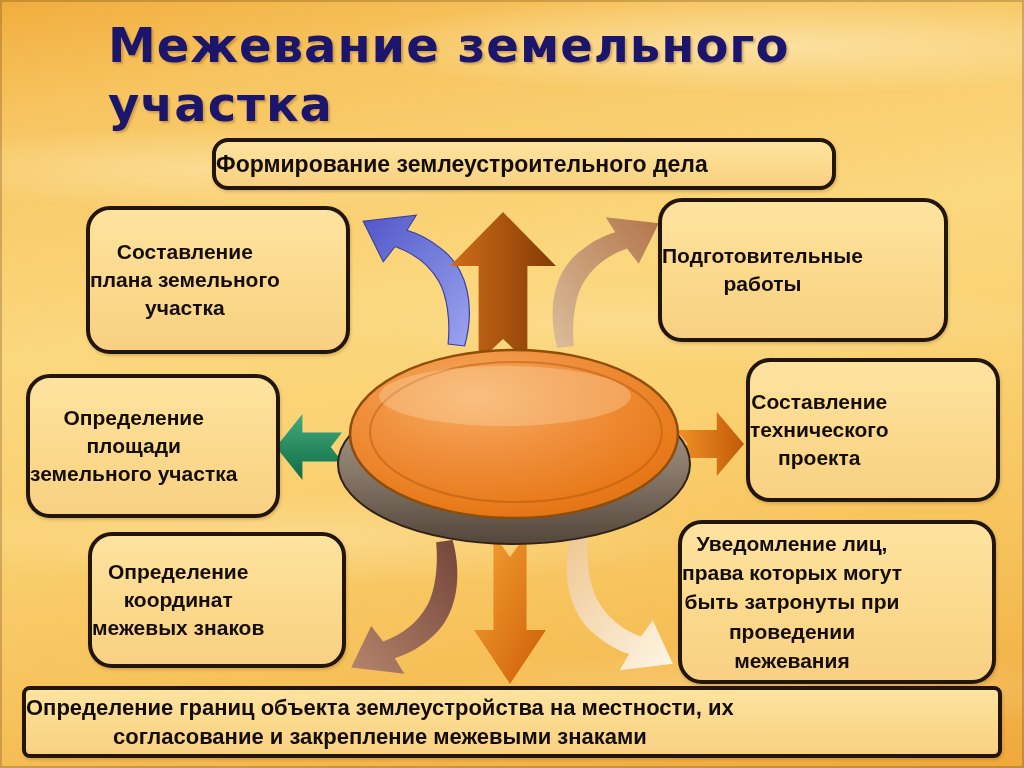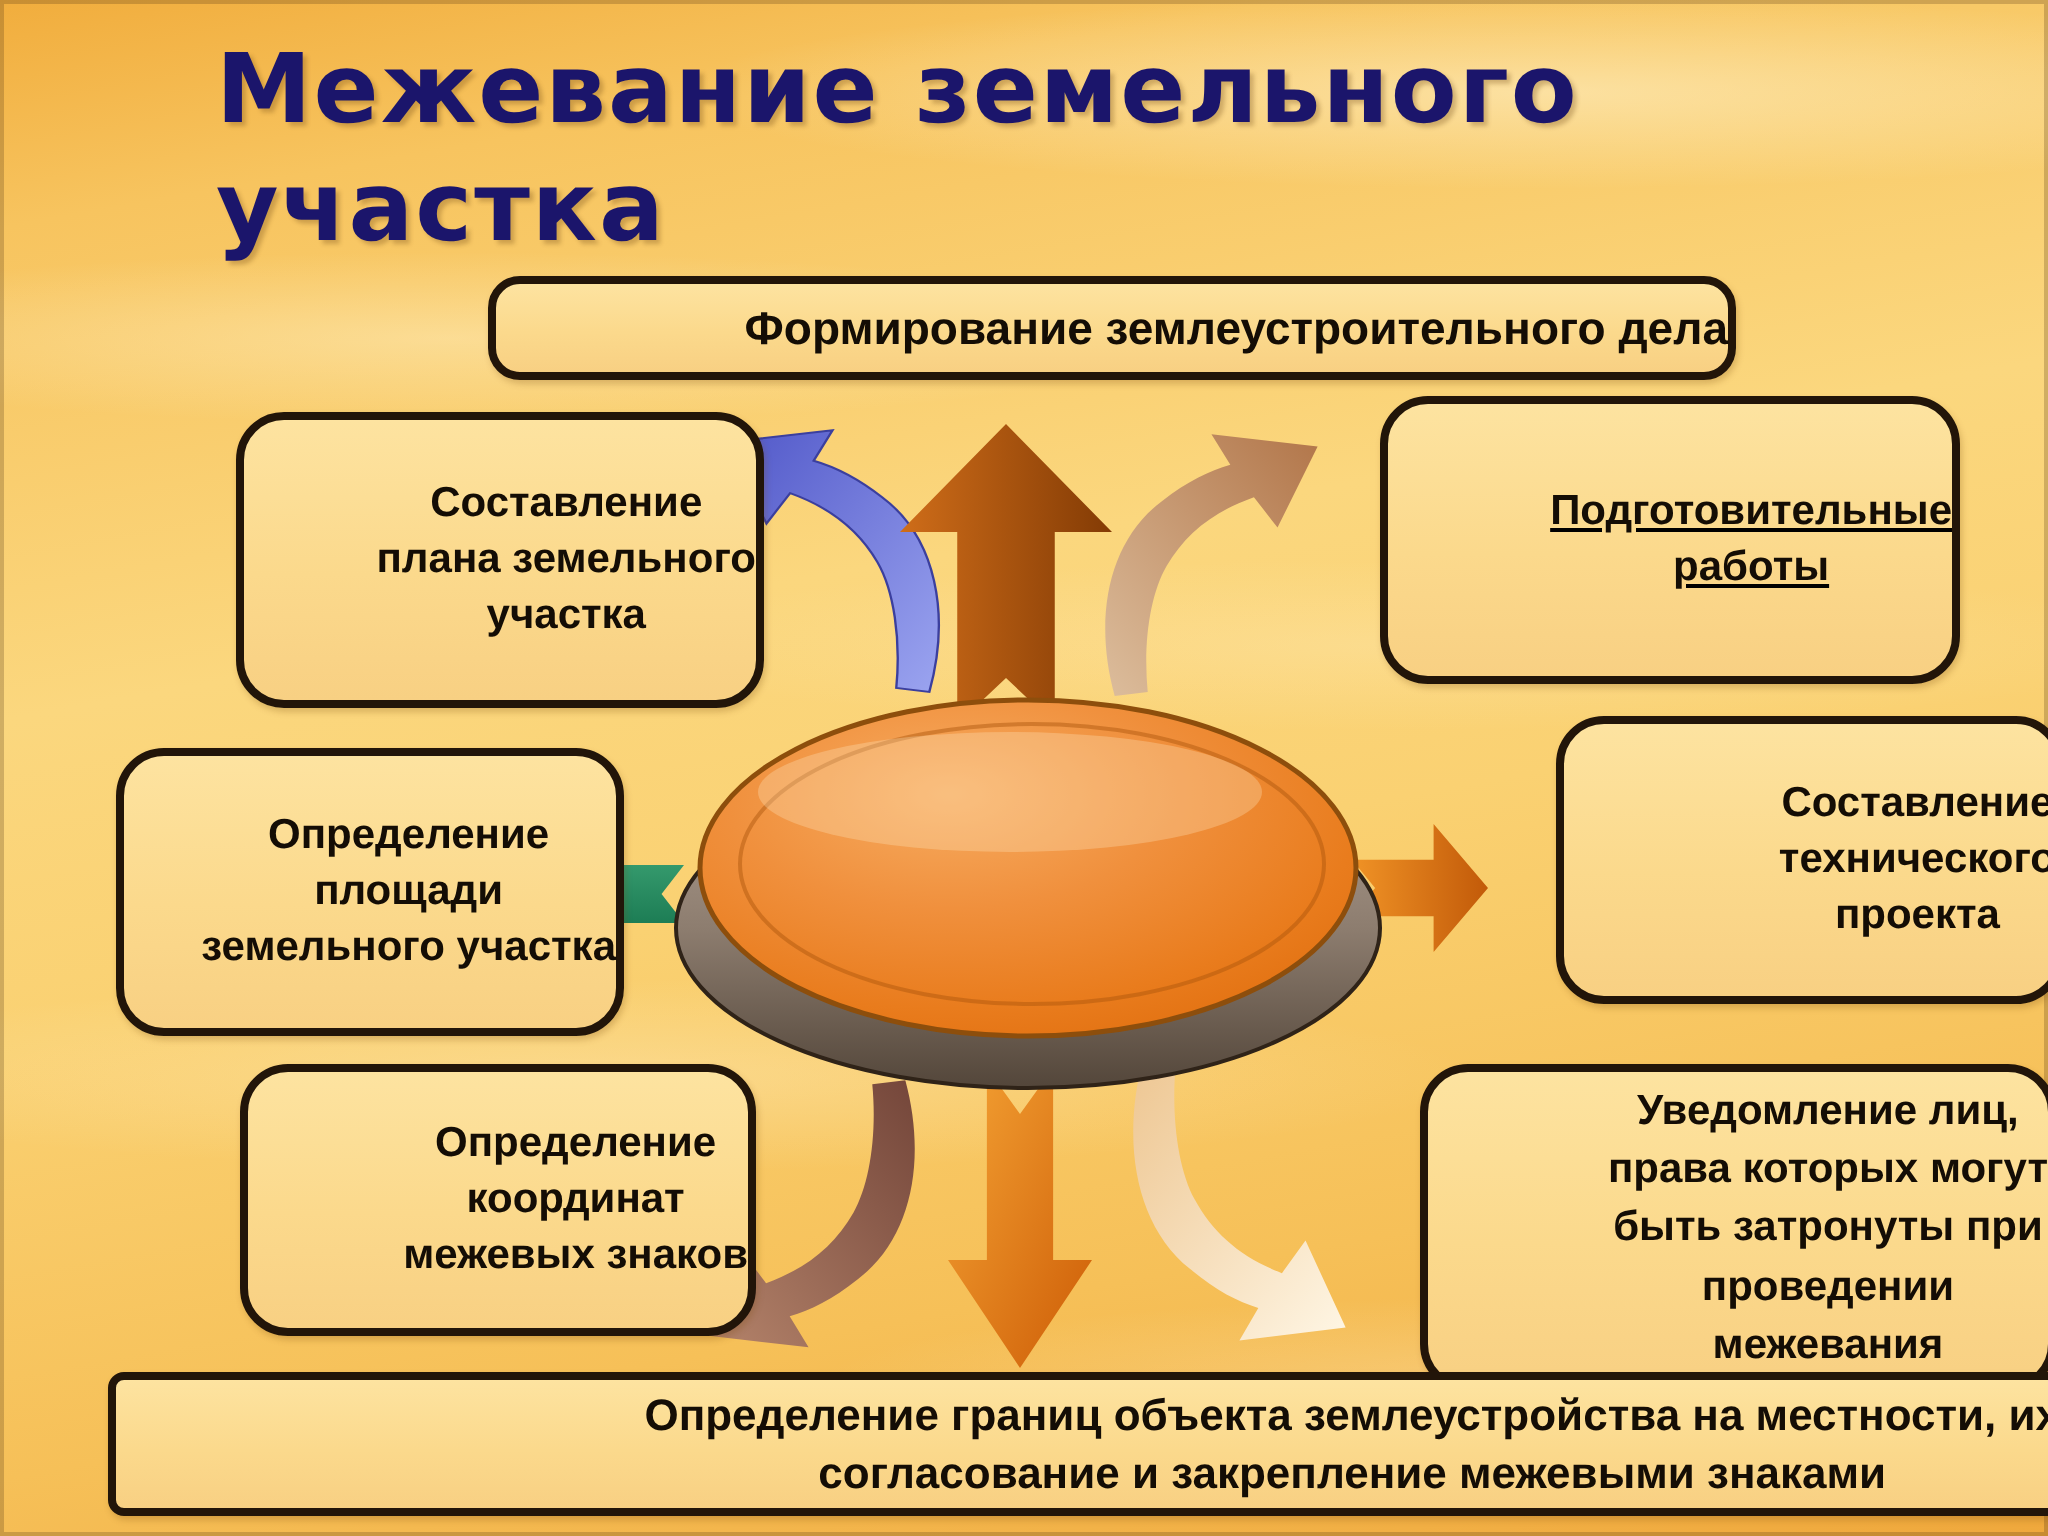--- a/index.html
+++ b/index.html
@@ -20,23 +20,22 @@
     font-family:"DejaVu Sans","Liberation Sans",sans-serif;
     font-size:48px;font-weight:800;line-height:1.22;letter-spacing:1px;
     color:#1b156b;white-space:pre-line;
     text-shadow:2px 2px 2px rgba(110,70,20,.30);
     margin-left:46px;
   }
   .box{
     position:absolute;box-sizing:border-box;
     background:linear-gradient(180deg,#fde3a0 0%,#fbd98c 55%,#f8d083 100%);
     border:4px solid #221509;border-radius:24px;
-    display:flex;align-items:center;justify-content:flex-end;
+    display:flex;align-items:center;justify-content:flex-start;
     box-shadow:1px 2px 3px rgba(120,70,10,.25);
-    margin-left:32px;
   }
   .label{
     font-weight:700;color:#140d05;text-align:center;
     white-space:pre-line;line-height:1.32;font-size:21px;
   }
   .arrow{position:absolute;}
   .arrow svg{display:block;width:100%;height:100%;}
   .flipx svg{transform:scaleX(-1);}
   .rot180 svg{transform:rotate(180deg);}
   .flipy svg{transform:scaleY(-1);}
@@ -178,21 +177,21 @@
   <div class="box" style="left:212px;top:138px;width:624px;height:52px;border-radius:16px;">
     <div class="label" style="font-size:23px;">Формирование землеустроительного дела</div>
   </div>
 
   <div class="box" style="left:86px;top:206px;width:264px;height:148px;">
     <div class="label">Составление
 плана земельного
 участка</div>
   </div>
 
-  <div class="box" style="left:658px;top:198px;width:290px;height:144px;text-decoration:underline;">
+  <div class="box" style="left:658px;top:198px;width:290px;height:144px;">
     <div class="label">Подготовительные
 работы</div>
   </div>
 
   <div class="box" style="left:26px;top:374px;width:254px;height:144px;">
     <div class="label">Определение
 площади
 земельного участка</div>
   </div>
 
@@ -201,21 +200,21 @@
 технического
 проекта</div>
   </div>
 
   <div class="box" style="left:88px;top:532px;width:258px;height:136px;">
     <div class="label">Определение
 координат
 межевых знаков</div>
   </div>
 
-  <div class="box" style="left:678px;top:532px;width:318px;height:164px;">
+  <div class="box" style="left:678px;top:520px;width:318px;height:164px;">
     <div class="label" style="line-height:1.4;">Уведомление лиц,
 права которых могут
 быть затронуты при
 проведении
 межевания</div>
   </div>
 
   <div class="box" style="left:22px;top:686px;width:980px;height:72px;border-radius:8px;">
     <div class="label" style="font-size:22px;">Определение границ объекта землеустройства на местности, их
 согласование и закрепление межевыми знаками</div>

